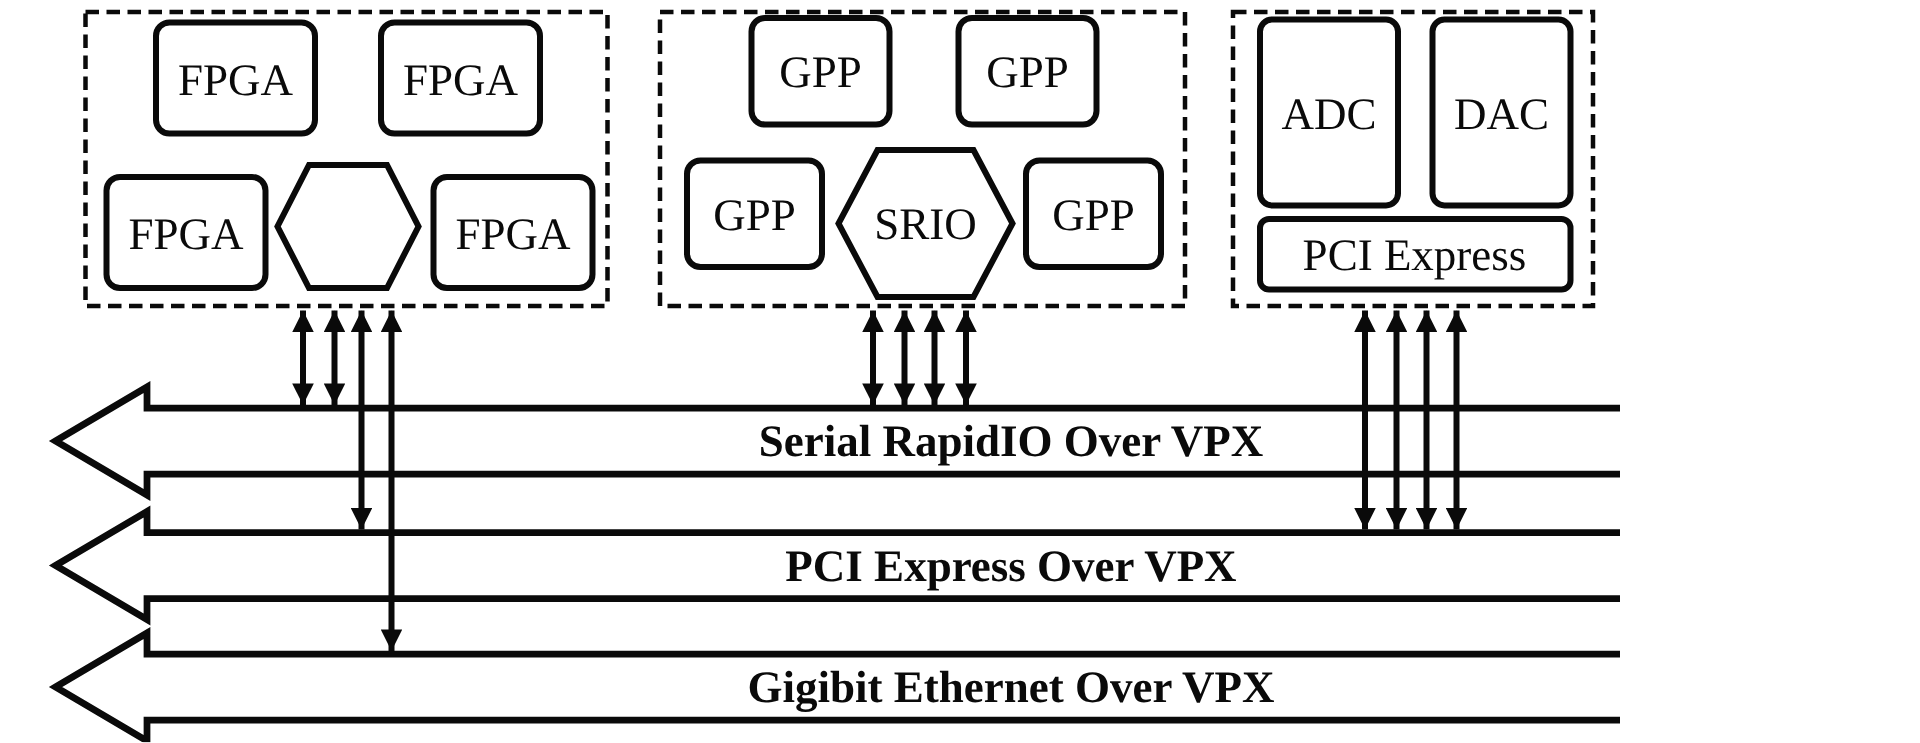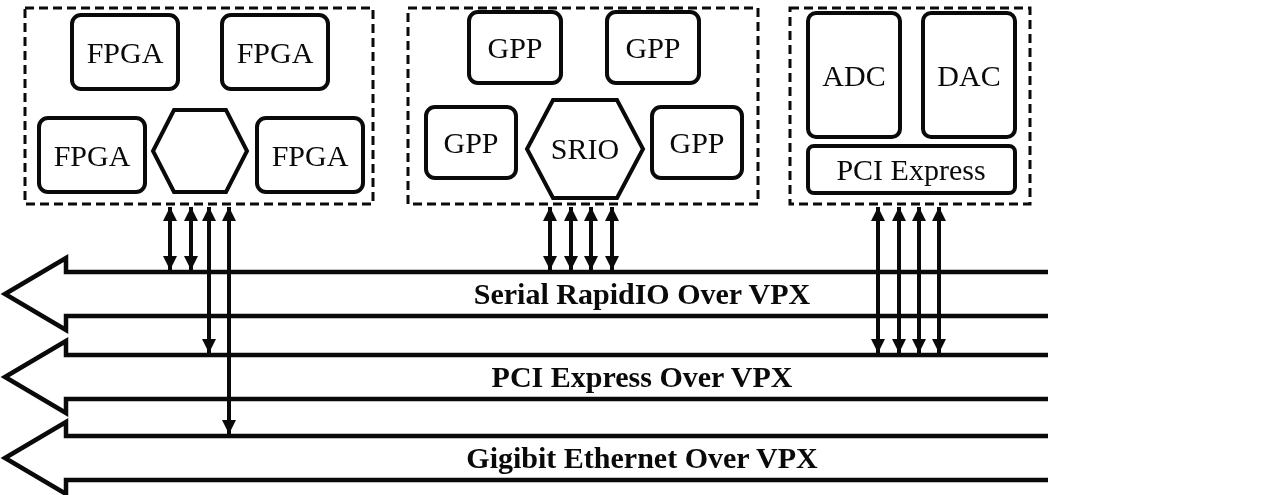--- a/index.html
+++ b/index.html
@@ -2,20 +2,21 @@
 <html><head>
 <meta charset="utf-8">
 <style>
   html, body { margin: 0; padding: 0; background: #ffffff; }
   .stage {
     position: relative;
     width: 1048px;
     height: 495px;
     background: #ffffff;
     overflow: hidden;
+    padding-left: 32px;
   }
   svg { display: block; }
   .unit-label {
     font-family: "Liberation Serif", "DejaVu Serif", serif;
     font-size: 30px;
     fill: #0a0a0a;
     text-anchor: middle;
   }
   .bus-label {
     font-family: "Liberation Serif", "DejaVu Serif", serif;

